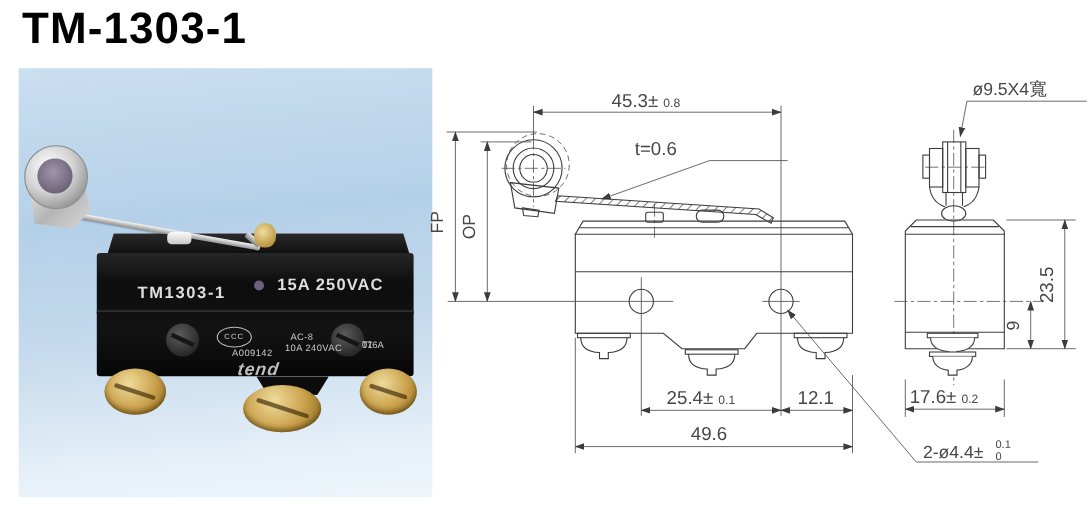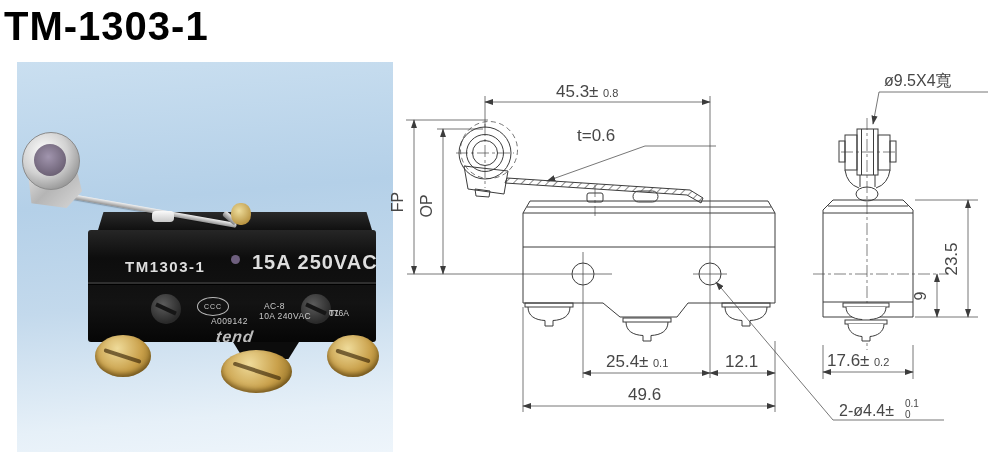--- a/index.html
+++ b/index.html
@@ -1,31 +1,31 @@
 <!DOCTYPE html>
 <html><head>
 <meta charset="utf-8">
 <style>
   html,body{margin:0;padding:0;background:#fff;}
   body{width:989px;height:463px;position:relative;overflow:hidden;
        font-family:"Liberation Sans",sans-serif;}
-  .page-title{position:absolute;left:4px;top:4px;font-size:40px;font-weight:bold;
+  .page-title{position:absolute;left:20px;top:4px;font-size:40px;font-weight:bold;
               color:#000;letter-spacing:1px;}
   
   .photo{position:absolute;left:17px;top:62px;width:376px;height:390px;
          background:linear-gradient(175deg,#cadff0 0%,#b4d0e8 35%,#c3d9ec 60%,#e6f0f8 88%,#eef5fb 100%);}
   .photo *{position:absolute;}
   .sw-cap{left:81px;top:150px;width:274px;height:18px;background:linear-gradient(180deg,#2a2a2a,#101010);
           clip-path:polygon(2% 0,98% 0,100% 100%,0 100%);}
   .sw-body{left:71px;top:168px;width:288px;height:112px;border-radius:3px;
            background:linear-gradient(180deg,#262626 0%,#0d0d0d 25%,#131313 65%,#060606 100%);}
   .sw-groove{left:71px;top:220px;width:288px;height:2px;background:#2f2f2f;border-bottom:1px solid #000;}
   .sw-model{left:108px;top:196px;font-size:15px;font-weight:bold;color:#dedede;letter-spacing:1.5px;}
   .sw-dot{left:214px;top:193px;width:9px;height:9px;border-radius:50%;background:#6e5f7e;}
-  .sw-rating{left:235px;top:189px;font-size:20px;font-weight:bold;color:#dedede;letter-spacing:1px;}
+  .sw-rating{left:235px;top:189px;font-size:15px;font-weight:bold;color:#dedede;letter-spacing:1px;}
   .sw-screw{width:30px;height:30px;border-radius:50%;top:232px;
             background:radial-gradient(circle at 40% 35%,#5c5c5c,#2a2a2a 70%);}
   .sw-screw i{left:4px;top:13px;width:22px;height:4px;background:#161616;transform:rotate(25deg);display:block;}
   .sw-ccc{left:180px;top:235px;width:30px;height:17px;border:1px solid #b9b9b9;border-radius:50%;
           color:#cfcfcf;font-size:7px;display:flex;align-items:center;justify-content:center;letter-spacing:1px;}
   .sw-small{color:#c9c9c9;font-size:8.5px;letter-spacing:.4px;white-space:nowrap;}
   .sw-codes{left:312px;top:247px;width:46px;text-align:center;color:#c9c9c9;font-size:8.5px;line-height:9px;}
   .sw-brand{left:199px;top:266px;font-size:16px;font-weight:bold;font-style:italic;color:#bdbdbd;
             transform:skewX(-8deg);letter-spacing:1px;}
   .sw-notch{left:216px;top:280px;width:66px;height:17px;background:#0c0c0c;

